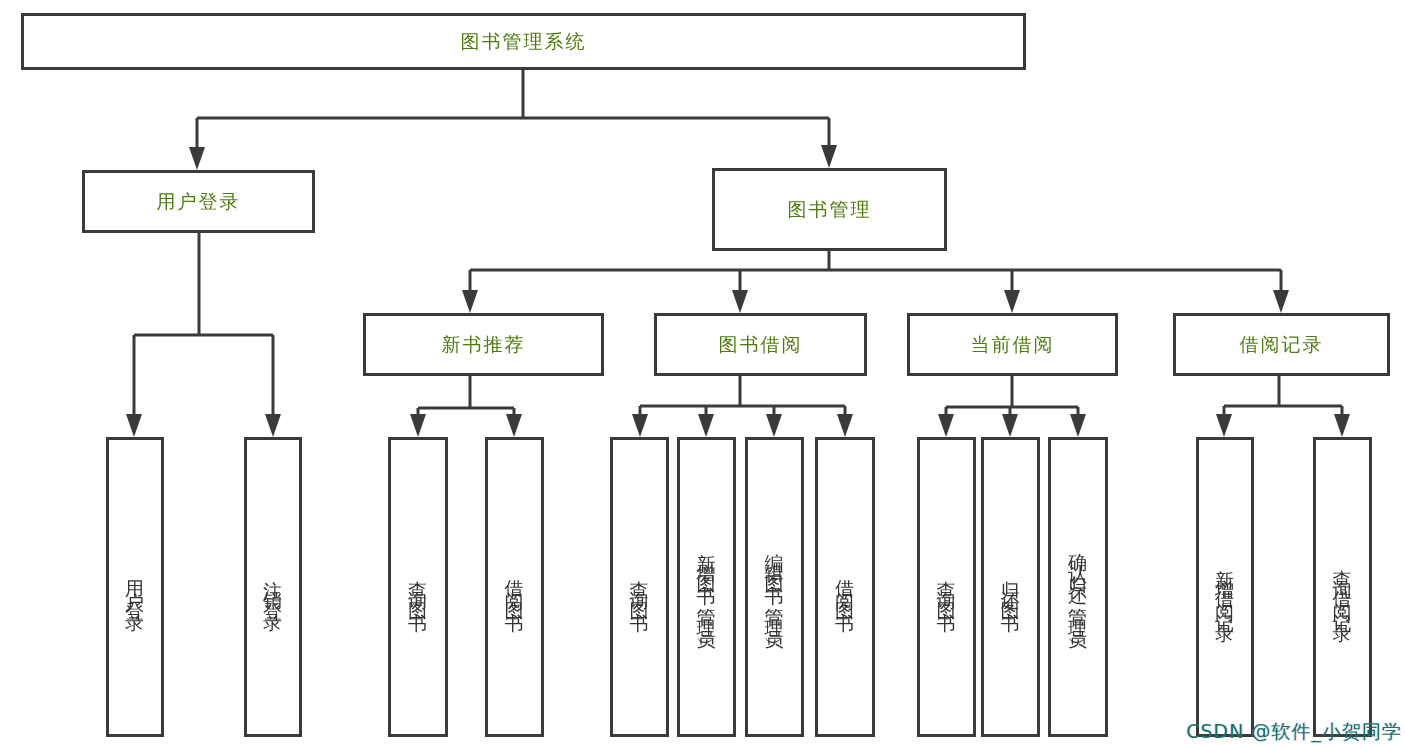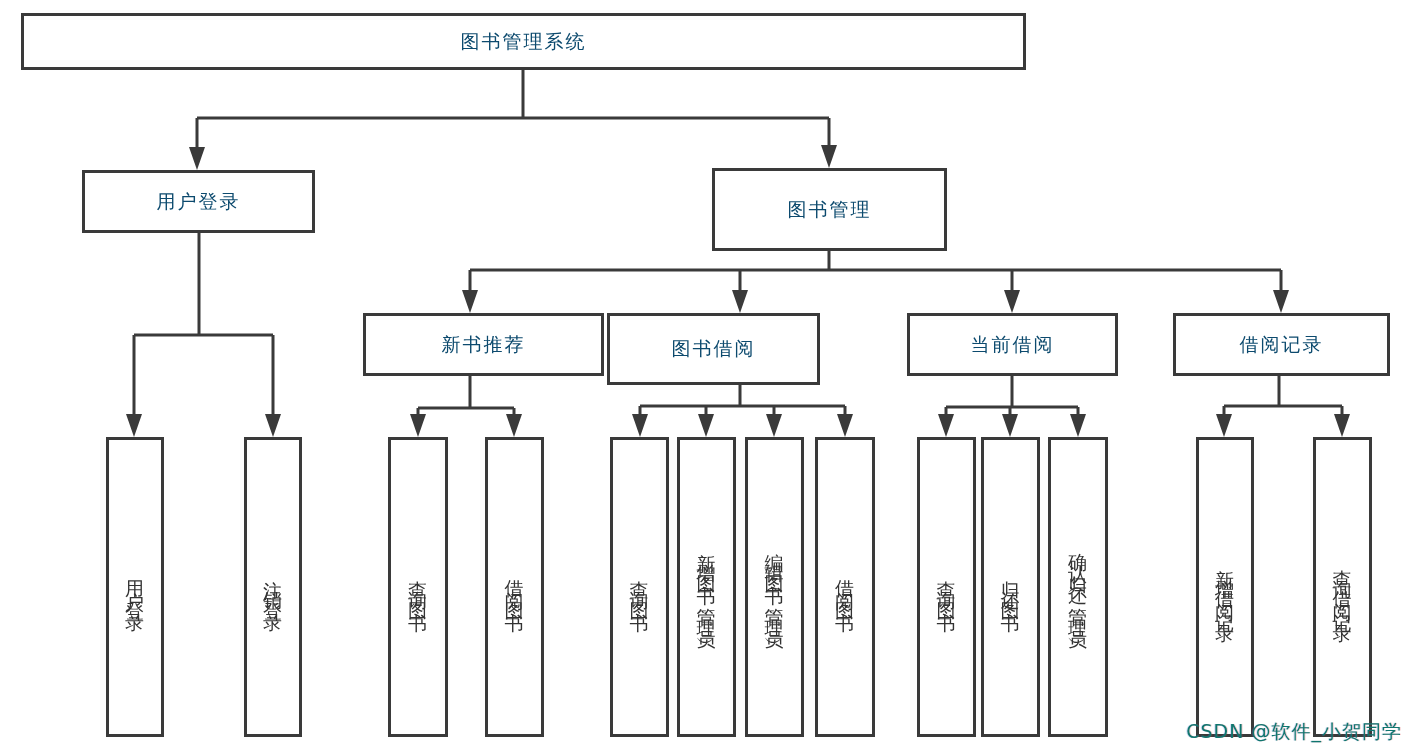--- a/index.html
+++ b/index.html
@@ -10,21 +10,21 @@
     font-family:"DejaVu Sans",sans-serif;
     overflow:hidden;
   }
   .connectors{position:absolute;left:0;top:0;pointer-events:none;}
   .hbox{
     position:absolute;
     box-sizing:border-box;
     border:3px solid #3a3a3a;
     background:#ffffff;
     display:flex;align-items:center;justify-content:center;
-    font-size:19px;color:#0c4a6e;letter-spacing:2px;
+    font-size:19px;color:#4d7c0f;letter-spacing:2px;
     z-index:2;
   }
   .vbox{
     position:absolute;
     box-sizing:border-box;
     border:3px solid #3a3a3a;
     background:#ffffff;
     display:flex;align-items:center;justify-content:center;
     z-index:2;
   }
@@ -99,21 +99,21 @@
   <div class="hbox" style="left:82px;top:170px;width:233px;height:63px">
     <span>用户登录</span>
   </div>
   <div class="hbox" style="left:712px;top:168px;width:235px;height:83px">
     <span>图书管理</span>
   </div>
 
   <div class="hbox" style="left:363px;top:313px;width:241px;height:63px">
     <span>新书推荐</span>
   </div>
-  <div class="hbox" style="left:607px;top:313px;width:213px;height:72px">
+  <div class="hbox" style="left:654px;top:313px;width:213px;height:63px">
     <span>图书借阅</span>
   </div>
   <div class="hbox" style="left:907px;top:313px;width:211px;height:63px">
     <span>当前借阅</span>
   </div>
   <div class="hbox" style="left:1173px;top:313px;width:217px;height:63px">
     <span>借阅记录</span>
   </div>
 
   <div class="vbox" style="left:106px;top:437px;width:58px;height:300px">

